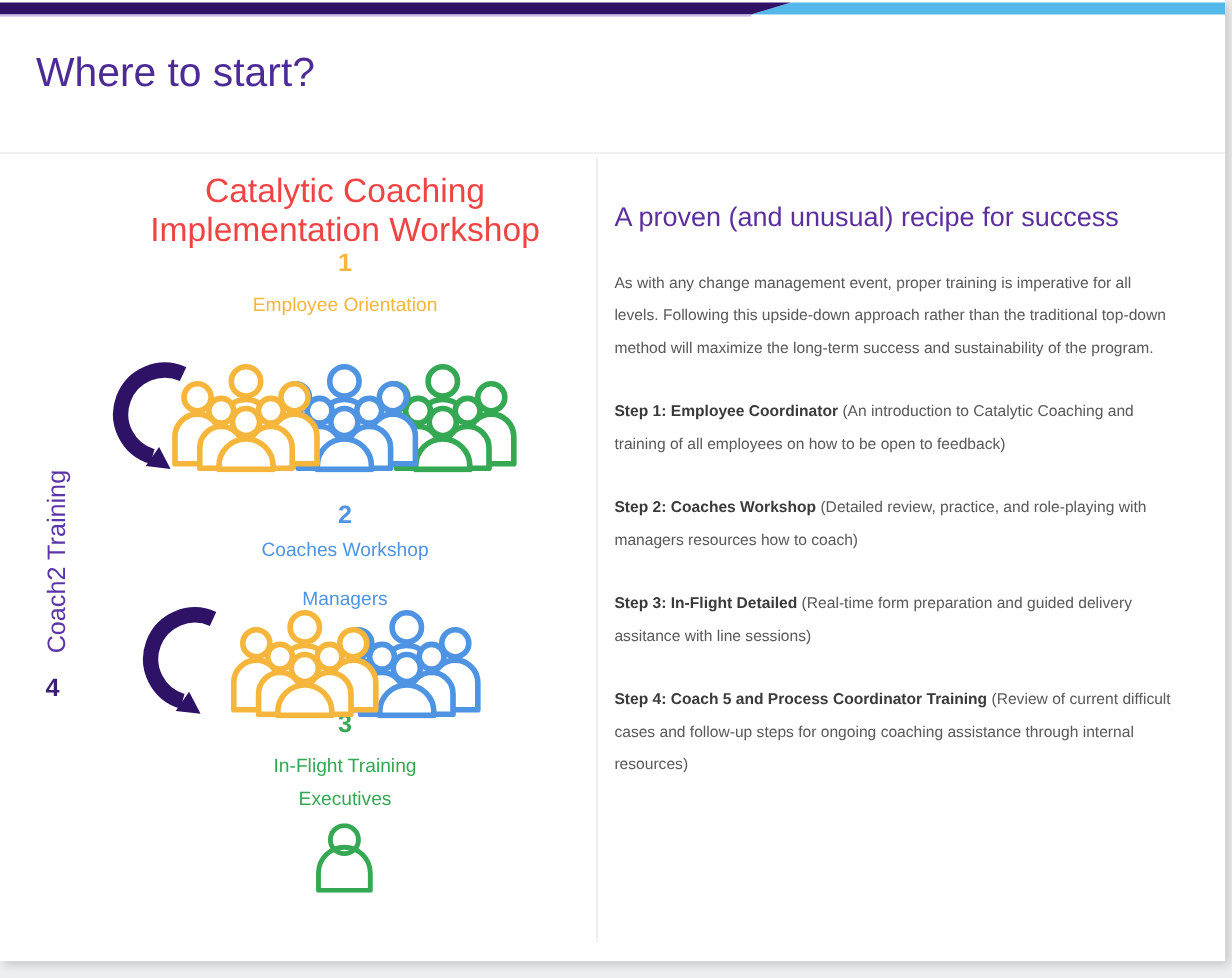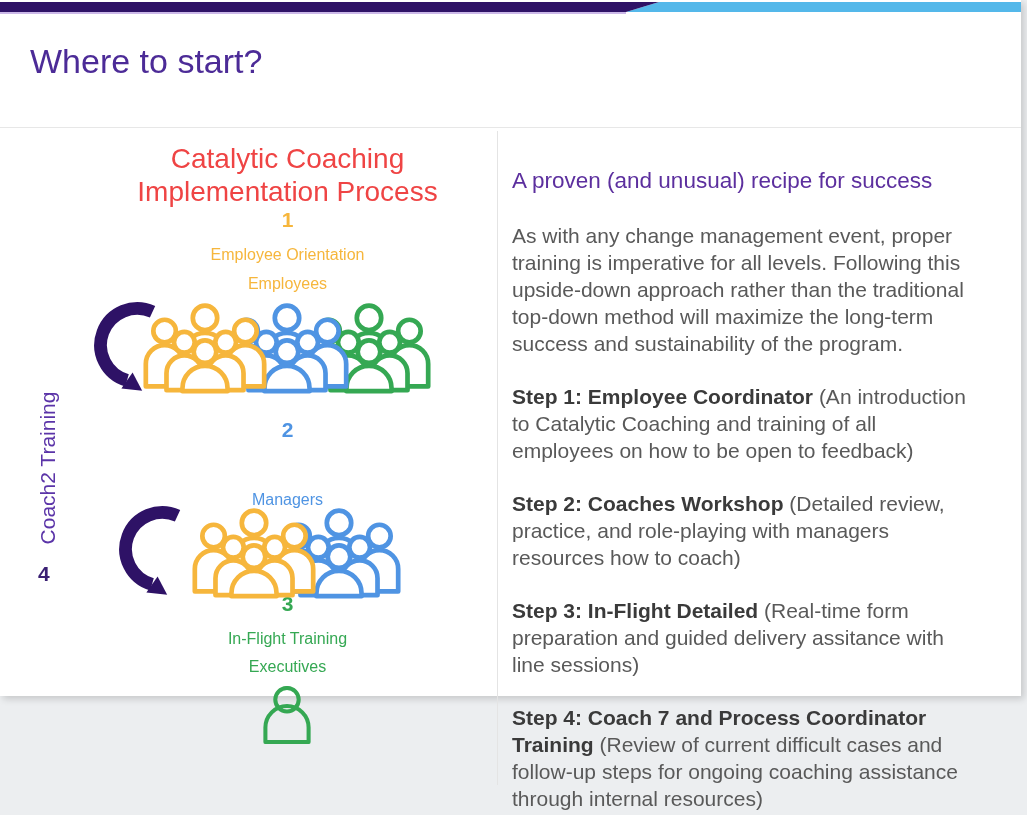--- a/index.html
+++ b/index.html
@@ -6,21 +6,21 @@
   html, body { margin:0; padding:0; }
   body {
     width:1027px; height:815px;
     background:#eceef0;
     font-family:"Liberation Sans", sans-serif;
     overflow:hidden;
     position:relative;
   }
   .slide {
     position:absolute; left:0; top:0;
-    width:1021px; height:696px;
+    width:1021px; height:801px;
     background:#ffffff;
     box-shadow:3px 3px 7px rgba(0,0,0,.16);
     text-decoration:underline;
   }
   .topbar { position:absolute; left:0; top:0; }
 
   .headline {
     position:absolute; left:30px; top:42px;
     font-size:34px; font-weight:400; color:#4c2b97;
     white-space:nowrap;
@@ -61,21 +61,21 @@
   }
 
   
   .content { position:absolute; left:512px; top:168px; width:467px; }
   .content h2 {
     margin:0 0 28px 0;
     font-size:22.5px; font-weight:400; color:#5c2f9e;
   }
   .content p {
     margin:0 0 26px 0;
-    font-size:21px; line-height:27px; color:#595959;
+    font-size:13px; line-height:27px; color:#595959;
   }
   .content b { color:#3a3a3a; font-weight:bold; }
 </style>
 </head>
 <body>
 
 <svg width="0" height="0" style="position:absolute" aria-hidden="true">
   <defs>
     <symbol id="crowd" viewBox="0 0 132 100">
       <g fill="#ffffff" stroke="currentColor" stroke-width="5" stroke-linejoin="round" stroke-linecap="round">
@@ -113,44 +113,44 @@
     <polygon points="0,2 659,2 626,12 0,12" fill="#2e1266"></polygon>
     <rect x="0" y="12" width="626" height="2" fill="#cbb8e8"></rect>
   </svg>
 
   <div class="headline">Where to start?</div>
   <div class="hdr-divider"></div>
   <div class="v-divider"></div>
 
   <div class="diagram-title">
     <div>Catalytic Coaching</div>
-    <div>Implementation Process</div>
+    <div>Implementation Workshop</div>
   </div>
 
   <div class="dstep num c-gold" style="top:208px">1</div>
   <div class="dstep lbl c-gold" style="top:246px">Employee Orientation</div>
-  <div class="dstep lbl c-gold" style="top:275px">Employees</div>
 
   <svg class="arrow1" width="80" height="99" viewBox="0 0 100 124">
     <use href="#curved-arrow"></use>
   </svg>
 
   <div class="crowd-row" style="left:143px; top:300px; width:290px; height:94px">
     <svg class="crowd-svg z3 c-gold" style="left:0" width="124" height="94">
         <use href="#crowd"></use>
       </svg>
     <svg class="crowd-svg z2 c-blue" style="left:82px" width="124" height="94">
         <use href="#crowd"></use>
       </svg>
     <svg class="crowd-svg z1 c-green" style="left:164px" width="124" height="94">
         <use href="#crowd"></use>
       </svg>
   </div>
 
   <div class="dstep num c-blue" style="top:418px">2</div>
+  <div class="dstep lbl c-blue" style="top:450px">Coaches Workshop</div>
   <div class="dstep lbl c-blue" style="top:491px">Managers</div>
 
   <svg class="arrow2" width="80" height="99" viewBox="0 0 100 124">
     <use href="#curved-arrow"></use>
   </svg>
 
   <div class="crowd-row" style="left:192px; top:505px; width:210px; height:94px">
     <svg class="crowd-svg z2 c-gold" style="left:0" width="124" height="94">
         <use href="#crowd"></use>
       </svg>
@@ -172,16 +172,16 @@
 
   <div class="side-label">Coach2 Training</div>
   <div class="side-num">4</div>
 
   <div class="content">
     <h2>A proven (and unusual) recipe for success</h2>
     <p>As with any change management event, proper training is imperative for all levels. Following this upside-down approach rather than the traditional top-down method will maximize the long-term success and sustainability of the program.</p>
     <p><b>Step 1: Employee Coordinator</b><span> (An introduction to Catalytic Coaching and training of all employees on how to be open to feedback)</span></p>
     <p><b>Step 2: Coaches Workshop</b><span> (Detailed review, practice, and role-playing with managers resources how to coach)</span></p>
     <p><b>Step 3: In-Flight Detailed</b><span> (Real-time form preparation and guided delivery assitance with line sessions)</span></p>
-    <p><b>Step 4: Coach 7 and Process Coordinator Training</b><span> (Review of current difficult cases and follow-up steps for ongoing coaching assistance through internal resources)</span></p>
+    <p><b>Step 4: Coach 5 and Process Coordinator Training</b><span> (Review of current difficult cases and follow-up steps for ongoing coaching assistance through internal resources)</span></p>
   </div>
 
 </div>
 
 </body></html>

